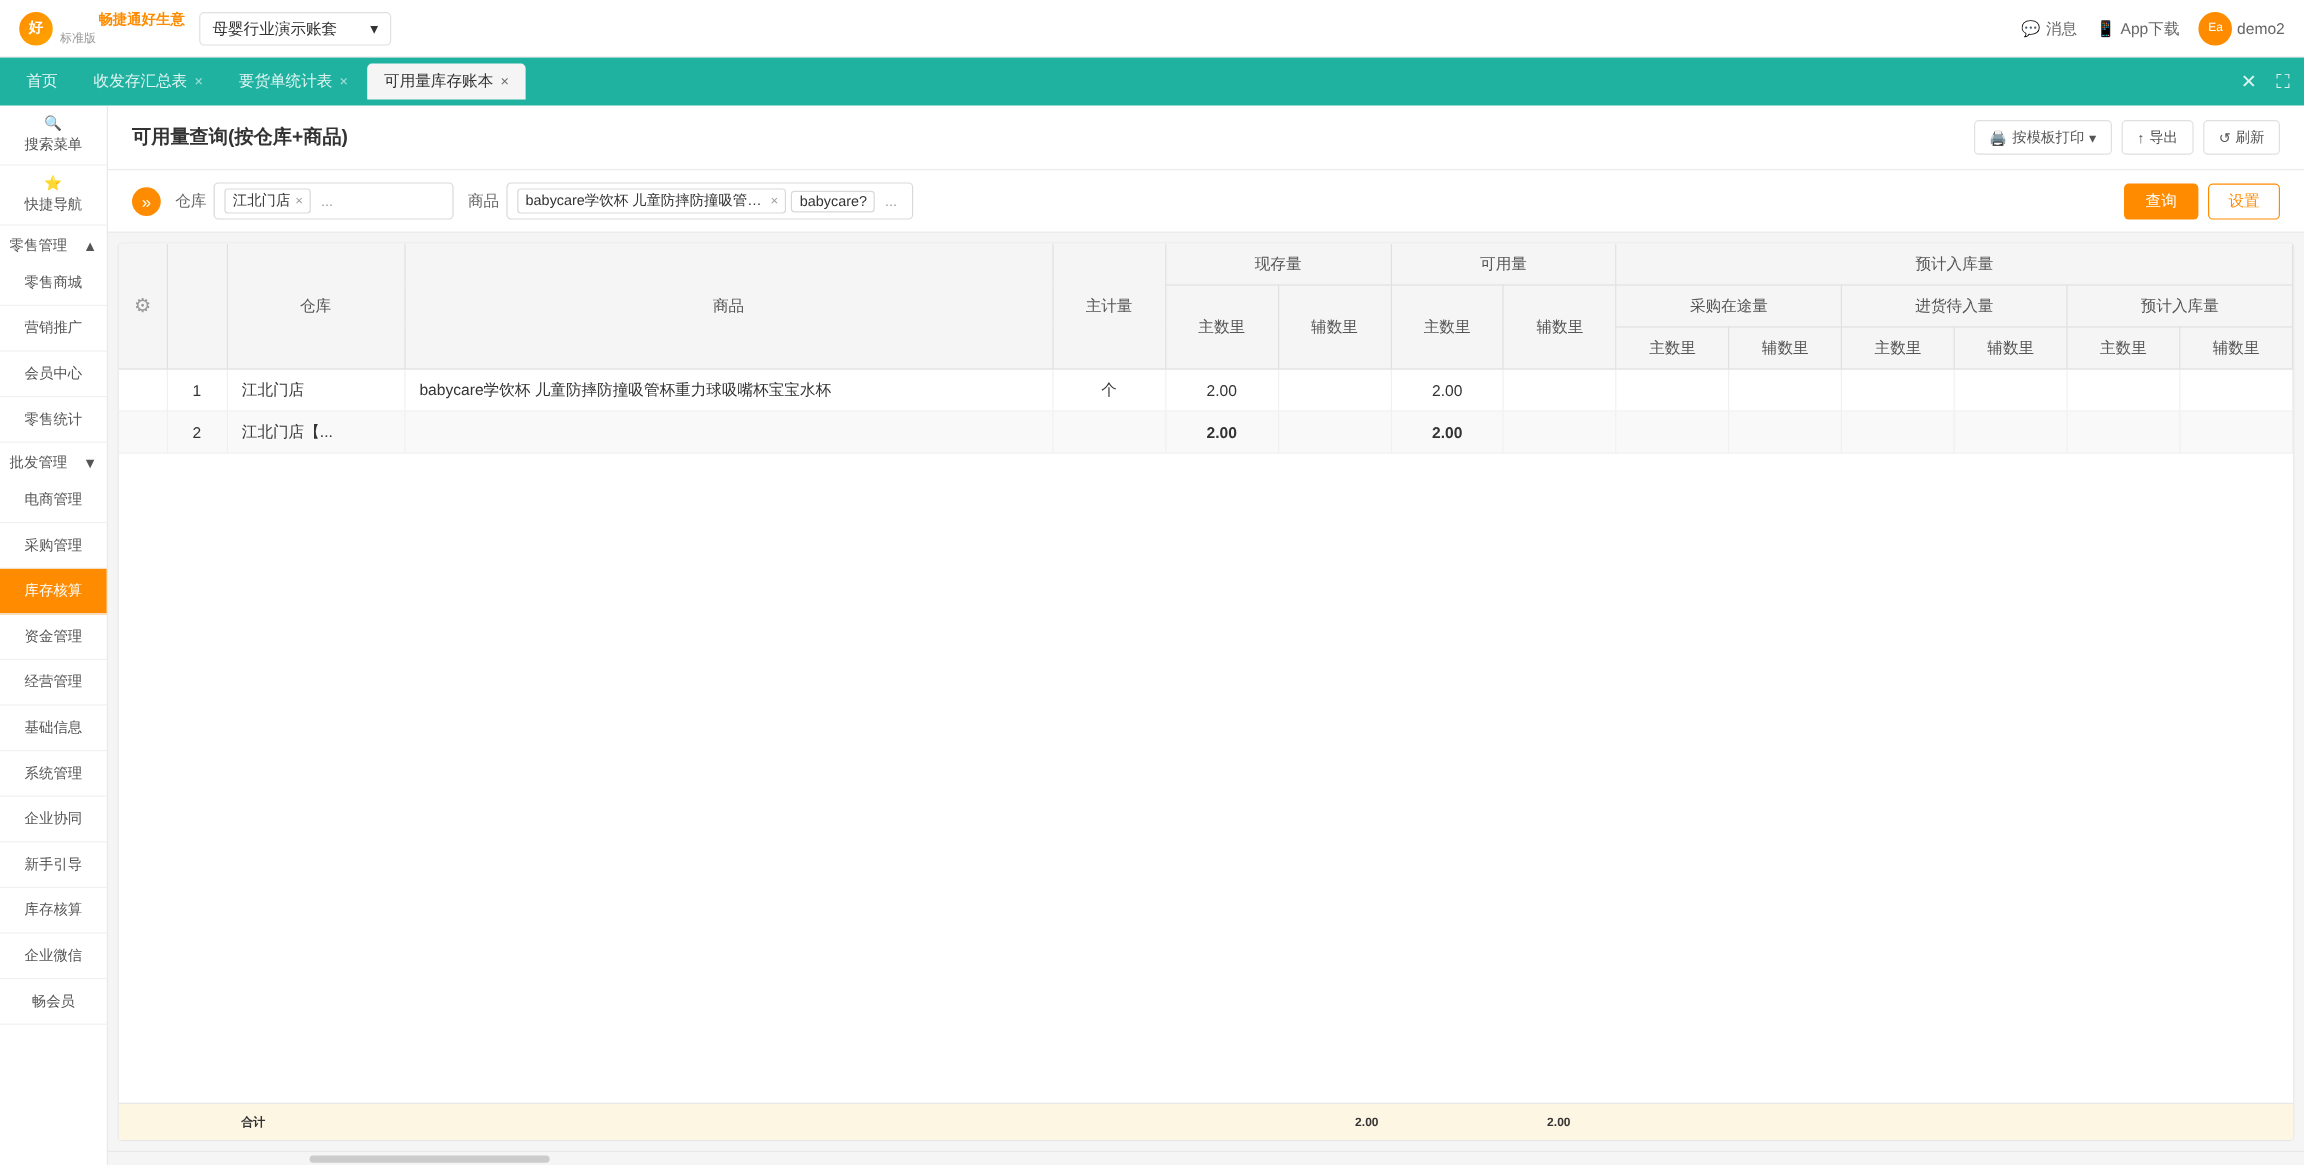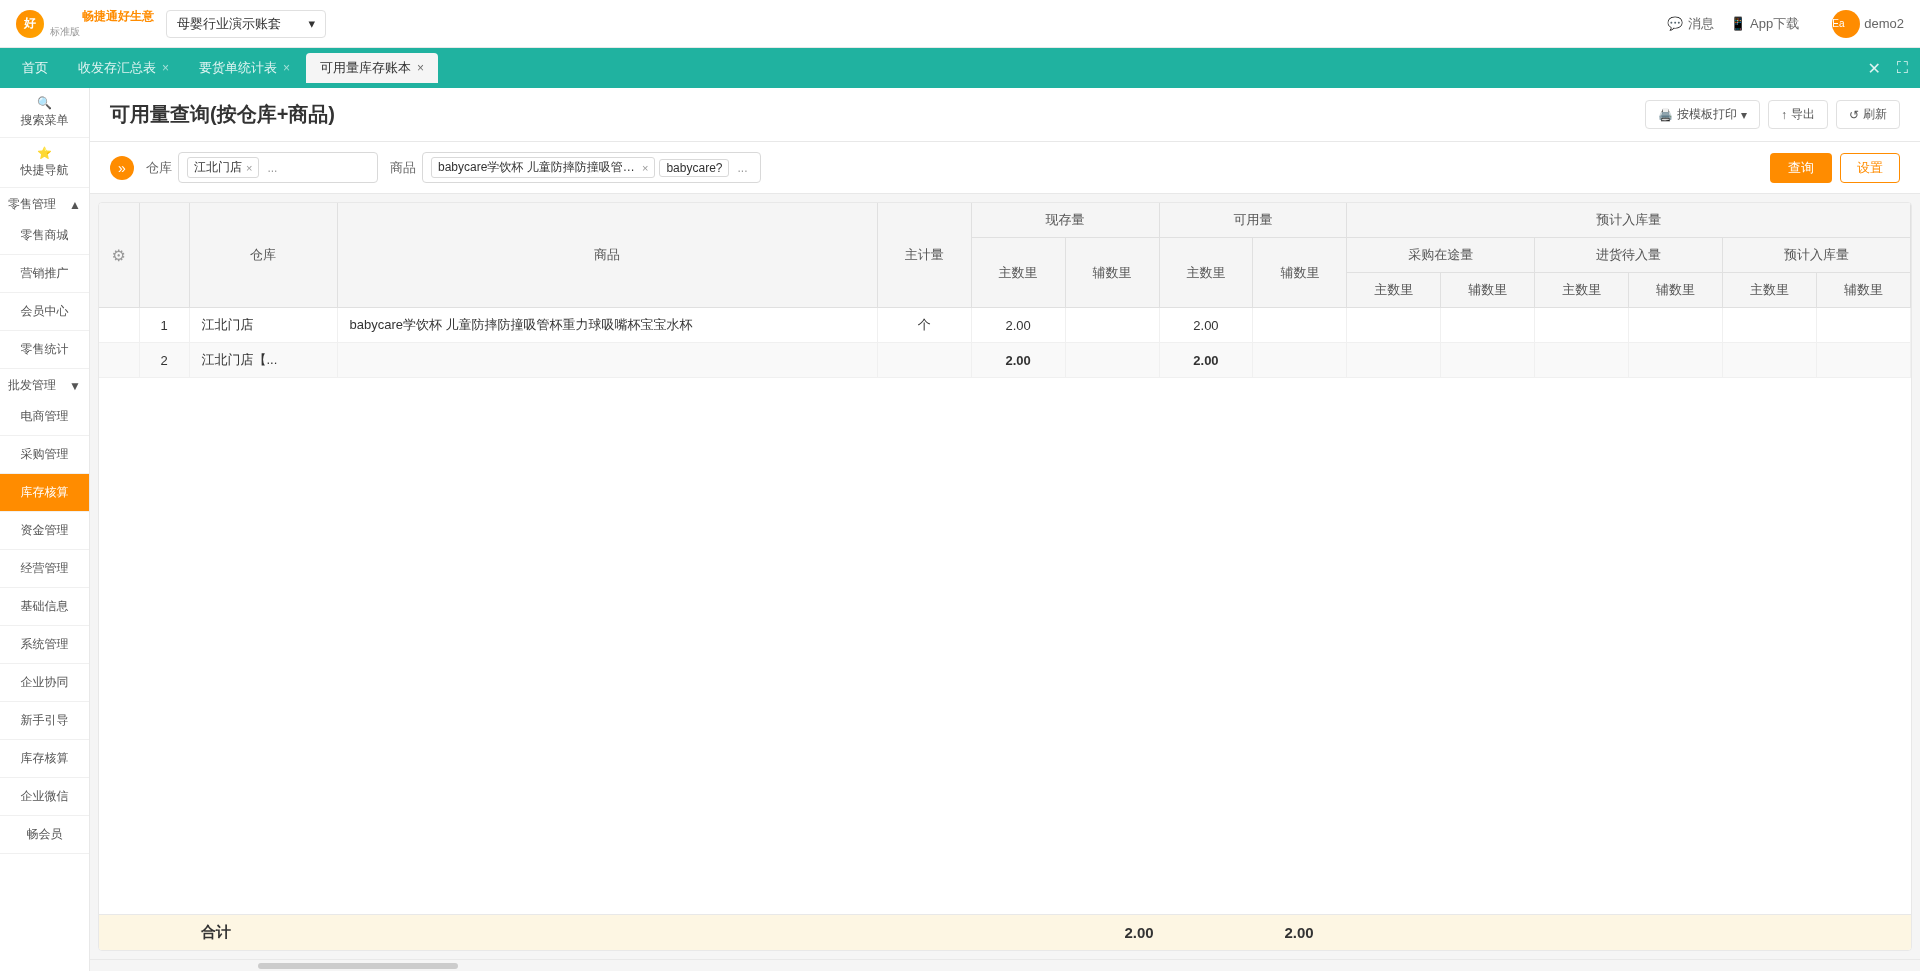--- a/index.html
+++ b/index.html
@@ -15,21 +15,21 @@
       padding: 0 16px;
       border-bottom: 1px solid #e8e8e8;
       flex-shrink: 0;
     }
     .top-bar-left { display: flex; align-items: center; gap: 12px; }
     .logo-area { display: flex; align-items: center; gap: 6px; }
     .logo-icon { width: 28px; height: 28px; background: linear-gradient(135deg, #ff8c00, #ffa500); border-radius: 50%; display: flex; align-items: center; justify-content: center; color: white; font-size: 12px; font-weight: bold; }
     .industry-selector { display: flex; align-items: center; gap: 4px; padding: 4px 10px; border: 1px solid #e0e0e0; border-radius: 4px; cursor: pointer; font-size: 13px; color: #333; background: #fff; min-width: 160px; justify-content: space-between; }
     .top-bar-right { display: flex; align-items: center; gap: 16px; }
     .top-right-item { display: flex; align-items: center; gap: 4px; font-size: 13px; color: #666; cursor: pointer; }
-    .avatar { width: 28px; height: 28px; border-radius: 50%; background: #ff8c00; display: flex; align-items: center; justify-content: flex-start; color: white; font-size: 11px; overflow: hidden; margin-left: 17px; }
+    .avatar { width: 28px; height: 28px; border-radius: 50%; background: #ff8c00; display: flex; align-items: center; justify-content: center; color: white; font-size: 11px; overflow: hidden; }
 
     
     .nav-tabs {
       background: #20b2a0;
       height: 40px;
       display: flex;
       align-items: center;
       padding: 0 8px;
       flex-shrink: 0;
       gap: 2px;
@@ -91,21 +91,21 @@
     }
     .page-header {
       background: #fff;
       padding: 12px 20px;
       display: flex;
       align-items: center;
       justify-content: space-between;
       border-bottom: 1px solid #e8e8e8;
       flex-shrink: 0;
     }
-    .page-title { font-size: 20px; font-weight: 600; color: #333; }
+    .page-title { font-size: 16px; font-weight: 600; color: #333; }
     .header-actions { display: flex; align-items: center; gap: 8px; }
     .action-btn { display: flex; align-items: center; gap: 4px; padding: 5px 12px; border: 1px solid #e0e0e0; border-radius: 4px; cursor: pointer; font-size: 12px; color: #555; background: #fff; }
 
     
     .filter-bar {
       background: #fff;
       padding: 10px 20px;
       display: flex;
       align-items: center;
       gap: 12px;
@@ -430,21 +430,21 @@
               <td></td>
               <td></td>
               <td></td>
               <td></td>
             </tr>
           </tbody>
         </table>
       </div>
 
       <div class="table-footer">
-        <table style="width:100%;border-collapse:collapse;font-size:15px;">
+        <table style="width:100%;border-collapse:collapse;font-size:10px;">
           <tbody>
               <tr>
             <td style="width:40px;"></td>
             <td style="width:50px;"></td>
             <td style="width:100px;font-weight:bold;">合计</td>
             <td style="min-width:250px;"></td>
             <td style="width:80px;"></td>
             <td style="width:80px;text-align:center;font-weight:bold;">2.00</td>
             <td style="width:80px;"></td>
             <td style="width:80px;text-align:center;font-weight:bold;">2.00</td>

